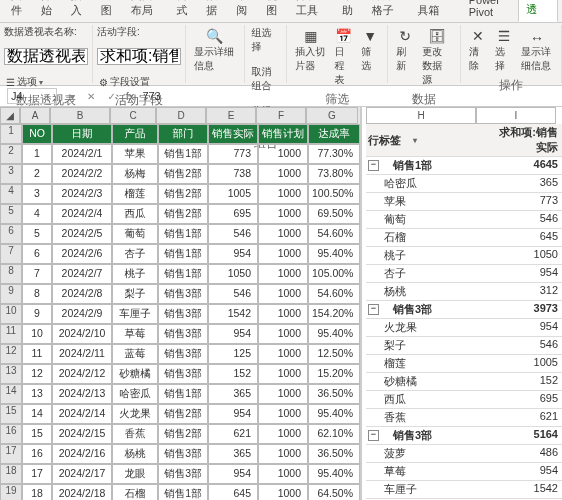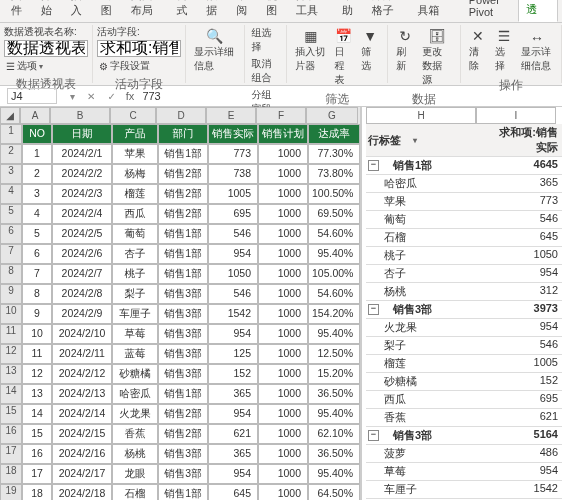--- a/index.html
+++ b/index.html
@@ -2,21 +2,21 @@
 <html><head>
 <meta charset="utf-8">
 <style>
 html,body{margin:0;padding:0;font-family:"Microsoft YaHei",Arial,sans-serif;font-size:11px;background:#fff;color:#333;width:562px}
 .tabs{display:flex;background:#f3f2f1;border-bottom:1px solid #ccc;padding:0 4px;height:22px;align-items:flex-end}
 .tab{padding:4px 7px;cursor:pointer;color:#444;font-size:11px}
 .tab.active{background:#fff;border:1px solid #ccc;border-bottom:1px solid #fff;color:#0f7b0f;font-weight:500}
 .tab.last{color:#0f7b0f}
 .ribbon{display:flex;background:#f3f2f1;border-bottom:1px solid #ccc;padding:2px 0;height:58px}
 .rgroup{display:flex;flex-direction:column;align-items:center;padding:0 4px;border-right:1px solid #e1dfdd;justify-content:space-between}
-.rgroup .top{display:flex;flex-direction:column;gap:1px;align-items:flex-start}
+.rgroup .top{display:flex;flex-direction:column;gap:9px;align-items:flex-start}
 .rgroup .lbl{font-size:12px;color:#666;text-align:right;padding-top:2px}
 .smfield{display:flex;align-items:center;gap:2px}
 .smfield input{width:78px;height:15px;font-size:16px;border:1px solid #aaa;padding:0 2px}
 .smlabel{font-size:10px;color:#444}
 .icobtn{display:flex;flex-direction:column;align-items:center;padding:2px 4px;cursor:pointer;font-size:10px;color:#444}
 .icobtn .ic{width:18px;height:18px;display:flex;align-items:center;justify-content:center;font-size:14px}
 .hbtn{display:flex;align-items:center;gap:2px;font-size:10px;color:#444;padding:1px 2px;cursor:pointer}
 .nmbox{display:flex;align-items:center;border-bottom:1px solid #ccc;height:20px;background:#fff}
 .nmbox .cell{width:42px;border:1px solid #ccc;margin:7px;padding:1px 3px;font-size:11px}
 .nmbox .sep{color:#888;padding:0 6px;font-size:10px}

